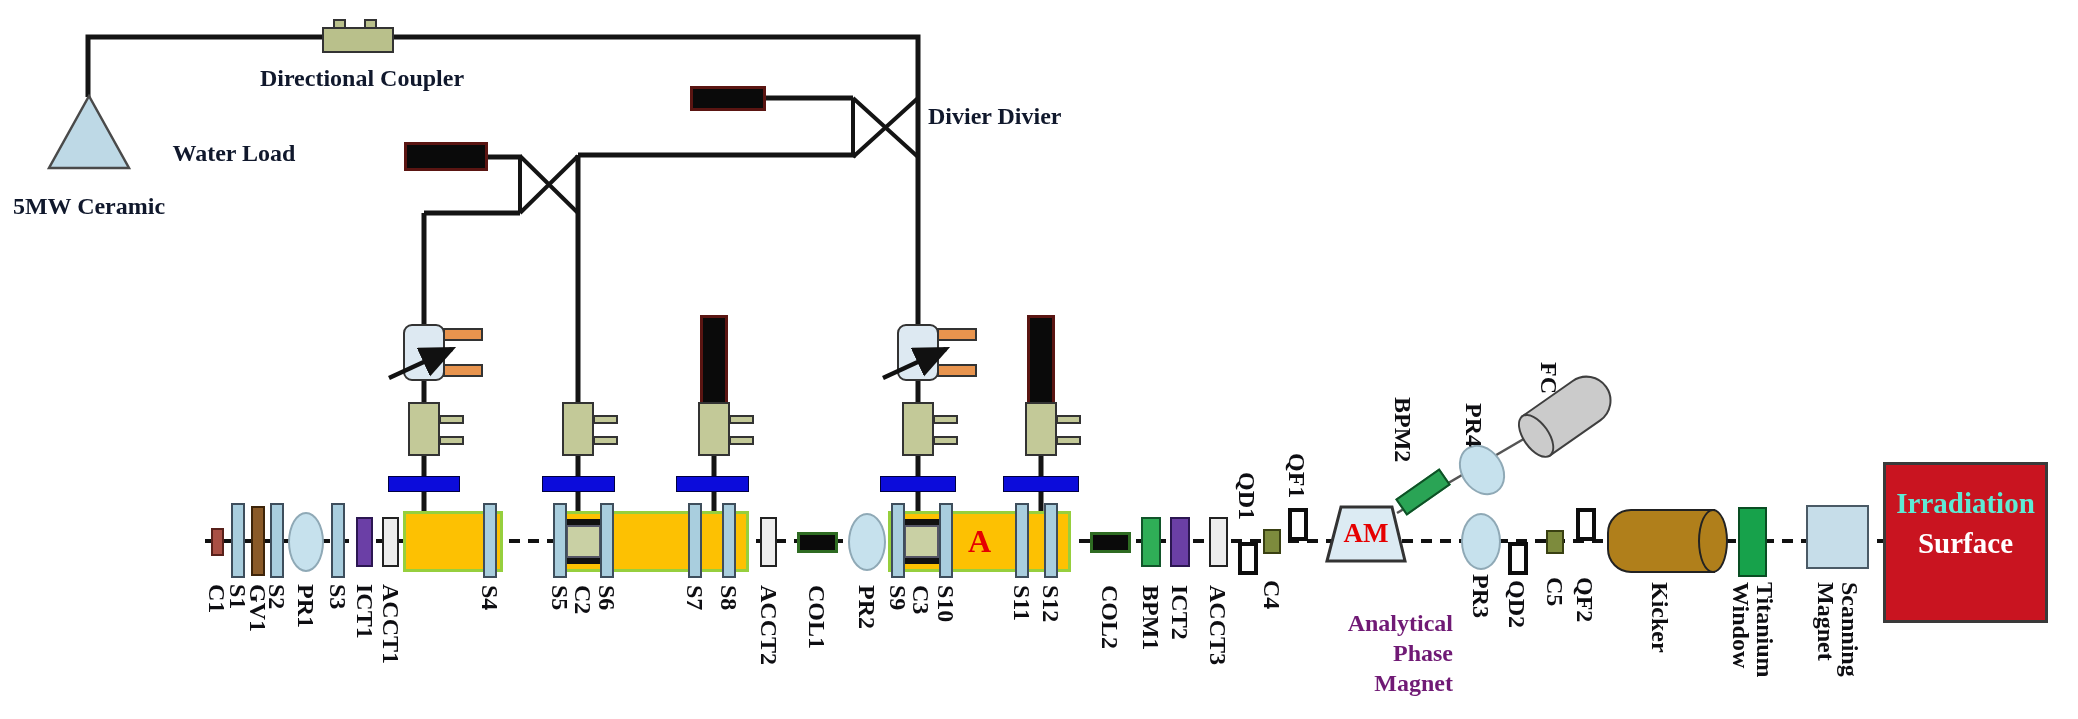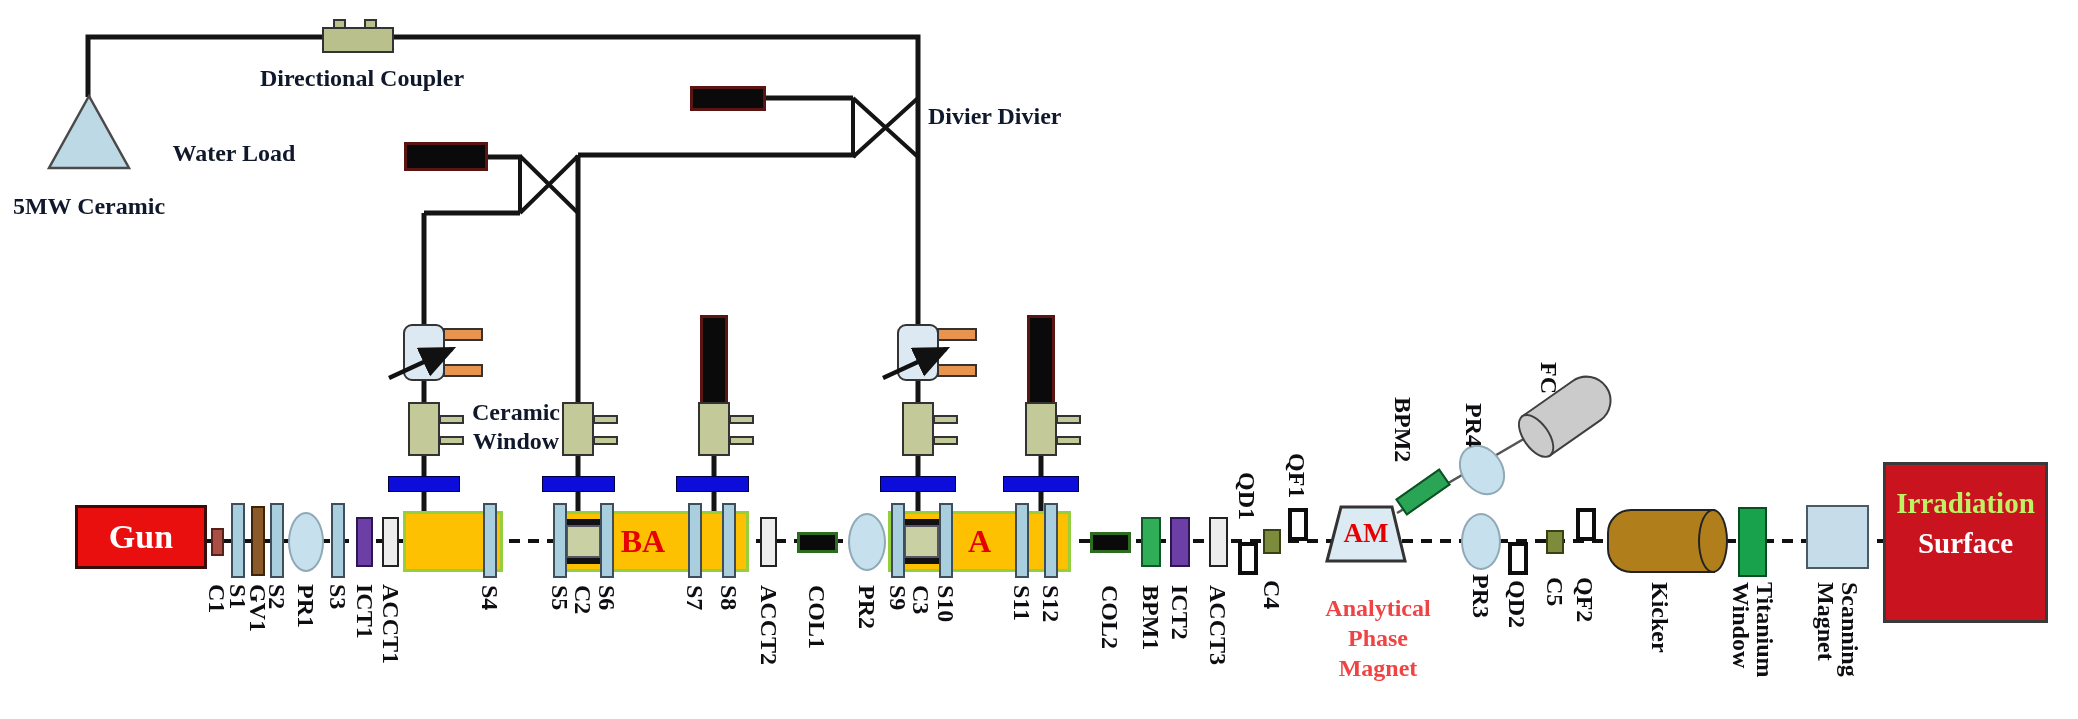--- a/index.html
+++ b/index.html
@@ -98,23 +98,20 @@
   <div class="comp ybox" style="left:563px;top:511px;width:186px;height:61px;"></div>
   <div class="comp ybox" style="left:888px;top:511px;width:183px;height:61px;"></div>
 
   <div class="comp" style="left:565px;top:519px;width:37px;height:6px;background:#111;"></div>
   <div class="comp" style="left:565px;top:558px;width:37px;height:6px;background:#111;"></div>
   <div class="comp" style="left:566px;top:525px;width:35px;height:33px;background:#c9d0a4;border:2px solid #556;"></div>
   <div class="comp" style="left:903px;top:519px;width:37px;height:6px;background:#111;"></div>
   <div class="comp" style="left:903px;top:558px;width:37px;height:6px;background:#111;"></div>
   <div class="comp" style="left:904px;top:525px;width:35px;height:33px;background:#c9d0a4;border:2px solid #556;"></div>
 
-  <div class="comp" style="left:75px;top:505px;width:132px;height:64px;background:#ea0f0f;border:3px solid #3a0d0d;display:flex;align-items:center;justify-content:center;">
-    <span style="font:bold 34px 'Liberation Serif',serif;color:#ffffff;">Gun</span>
-  </div>
   <div class="comp" style="left:211px;top:528px;width:13px;height:28px;background:#a94f44;border:2px solid #58201a;"></div>
   <div class="comp sbar" style="left:231px;top:503px;width:14px;height:75px;"></div>
   <div class="comp" style="left:251px;top:506px;width:14px;height:70px;background:#8a5a28;border:2px solid #3d2409;"></div>
   <div class="comp sbar" style="left:270px;top:503px;width:14px;height:75px;"></div>
   <div class="comp prell" style="left:288px;top:512px;width:36px;height:60px;"></div>
   <div class="comp sbar" style="left:331px;top:503px;width:14px;height:75px;"></div>
   <div class="comp" style="left:356px;top:517px;width:17px;height:50px;background:#6b3fa6;border:2px solid #2c1752;"></div>
   <div class="comp" style="left:382px;top:517px;width:17px;height:50px;background:#ededed;border:2px solid #222;"></div>
   <div class="comp sbar" style="left:483px;top:503px;width:14px;height:75px;"></div>
   <div class="comp sbar" style="left:553px;top:503px;width:14px;height:75px;"></div>
@@ -148,43 +145,36 @@
   <div class="comp" style="left:1546px;top:530px;width:18px;height:24px;background:#7d8b3d;border:2px solid #394012;"></div>
   <div class="comp quad" style="left:1576px;top:508px;width:20px;height:33px;"></div>
 
   <div class="comp" style="left:1607px;top:509px;width:108px;height:64px;background:#b07f1b;border:2.5px solid #222;border-radius:24px 0 0 24px;"></div>
   <div class="comp" style="left:1698px;top:509px;width:30px;height:64px;background:#b07f1b;border:2.5px solid #222;border-radius:50%;"></div>
 
   <div class="comp" style="left:1738px;top:507px;width:29px;height:70px;background:#17a24b;border:2px solid #094e23;"></div>
   <div class="comp" style="left:1806px;top:505px;width:63px;height:64px;background:#c6dde9;border:2px solid #4a5a66;"></div>
 
   <div class="comp" style="left:1883px;top:462px;width:165px;height:161px;background:#c91420;border:3px solid #3a3a3a;display:flex;flex-direction:column;align-items:center;justify-content:flex-start;padding-top:18px;">
-    <span style="font:bold 29px/40px 'Liberation Serif',serif;color:#bef264;">Irradiation</span>
+    <span style="font:bold 29px/40px 'Liberation Serif',serif;color:#5eead4;">Irradiation</span>
     <span style="font:bold 29px/40px 'Liberation Serif',serif;color:#fff;">Surface</span>
   </div>
 
-  <div class="sectxt" style="left:563px;top:511px;width:160px;height:61px;">
-    <span>BA</span>
-    </div>
   <div class="sectxt" style="left:888px;top:511px;width:183px;height:61px;">
     <span>A</span>
     </div>
   <div class="sectxt" style="left:1328px;top:505px;width:76px;height:56px;font-size:27px;">
     <span>AM</span>
     </div>
 
   <div class="hlabel ctr" style="left:8px;top:192px;width:162px;">5MW Ceramic</div>
   <div class="hlabel ctr" style="left:252px;top:64px;width:220px;">Directional Coupler</div>
   <div class="hlabel ctr" style="left:172px;top:139px;width:124px;">Water Load</div>
   <div class="hlabel" style="left:928px;top:102px;width:180px;">Divier Divier</div>
-  <div class="hlabel ctr" style="left:458px;top:398px;width:116px;">
-    <span>Ceramic</span><br>
-    <span>Window</span>
-  </div>
-  <div class="hlabel ctr" style="left:1303px;top:593px;width:150px;line-height:30px;color:#ef4444;">
+  <div class="hlabel ctr" style="left:1303px;top:608px;width:150px;line-height:30px;color:#701a75;text-align:right;">
     <span>Analytical</span><br>
     <span>Phase</span><br>
     <span>Magnet</span>
   </div>
 
   <div class="vlabel" style="left:205px;top:584px;">C1</div>
   <div class="vlabel" style="left:226px;top:584px;">S1</div>
   <div class="vlabel" style="left:246px;top:584px;">GV1</div>
   <div class="vlabel" style="left:265px;top:584px;">S2</div>
   <div class="vlabel" style="left:294px;top:584px;">PR1</div>

